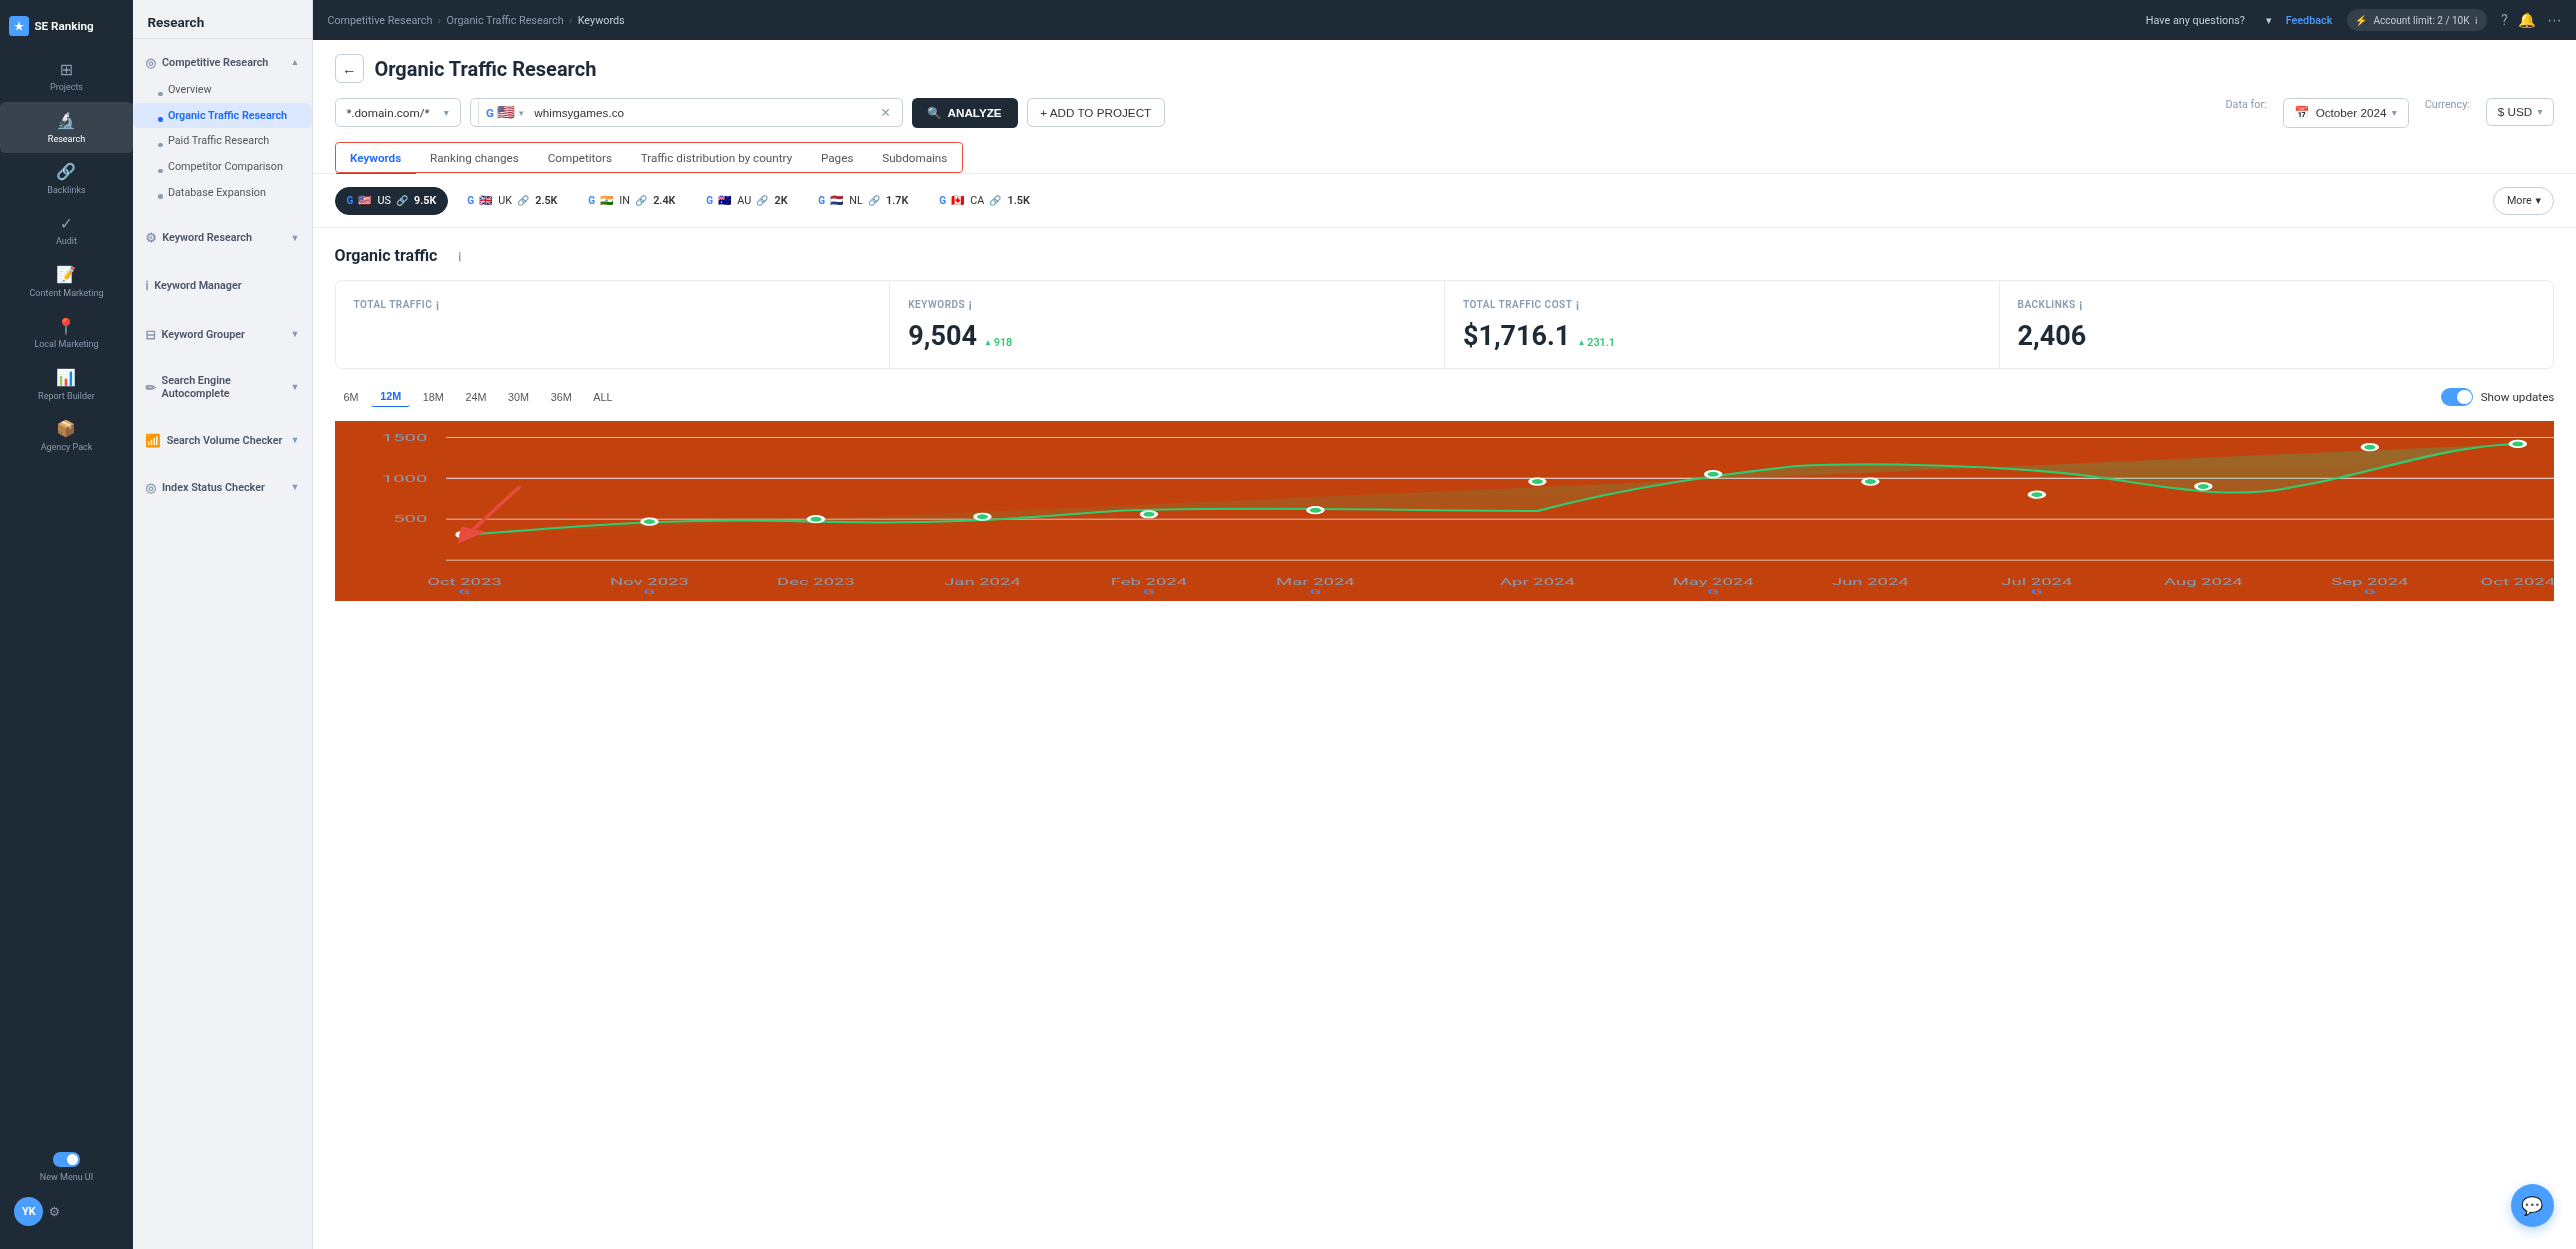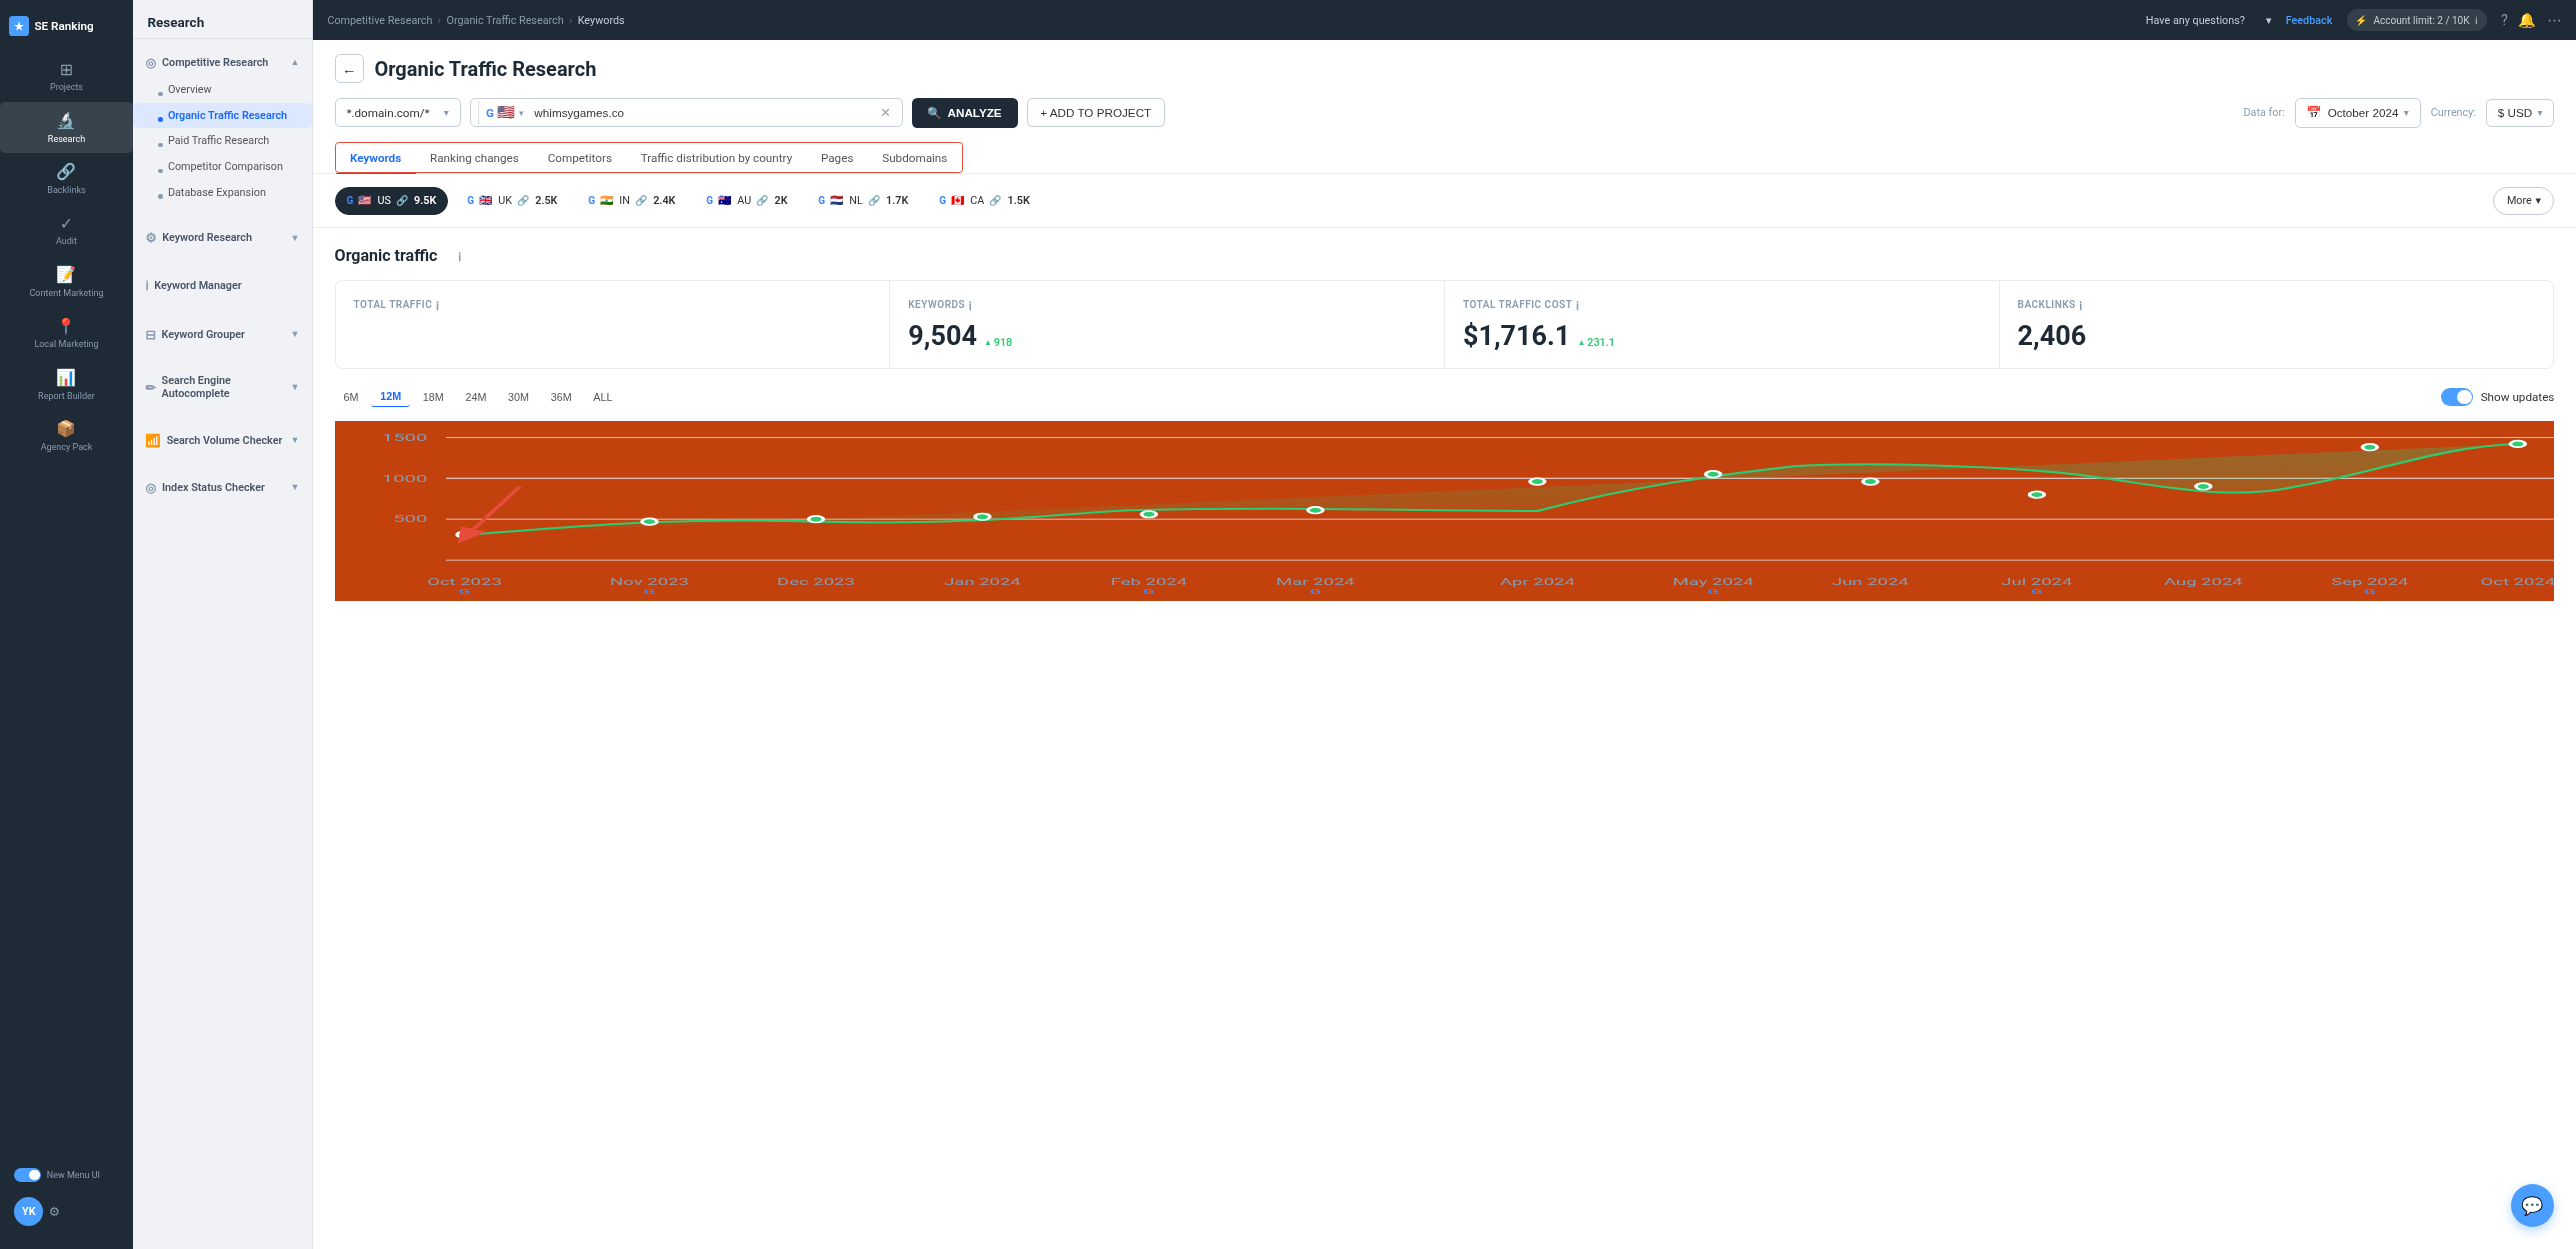--- a/index.html
+++ b/index.html
@@ -56,20 +56,21 @@
     .sidebar-nav-item .icon { font-size: 16px; }
     .sidebar-nav-label { font-size: 9px; text-align: center; line-height: 1.2; }
     .sidebar-bottom { margin-top: auto; width: 100%; padding: 7.2px; }
     .sidebar-toggle {
       display: flex;
       align-items: center;
       gap: 5.4px;
       padding: 7.2px;
       color: #8a9bb0;
       font-size: 9px;
+      flex-direction: column;
     }
     .toggle-switch {
       width: 27px;
       height: 14.4px;
       background: #4a9eff;
       border-radius: 7.2px;
       position: relative;
       cursor: pointer;
     }
     .toggle-switch::after {
@@ -320,22 +321,22 @@
       border-radius: 5.4px;
       padding: 7.2px 12.6px;
       font-size: 11.7px;
       color: #333;
       background: white;
       cursor: pointer;
       font-weight: 500;
     }
     .data-for-section {
       display: flex;
-      align-items: center;
-      gap: 10px;
+      align-items: flex-start;
+      gap: 16px;
       margin-left: auto;
     }
     .data-label { font-size: 10.8px; color: #8a9bb0; }
     .date-select-btn {
       display: flex;
       align-items: center;
       gap: 5.4px;
       border: 1.4px solid #c5cdd8;
       border-radius: 5.4px;
       padding: 6.3px 10.8px;

